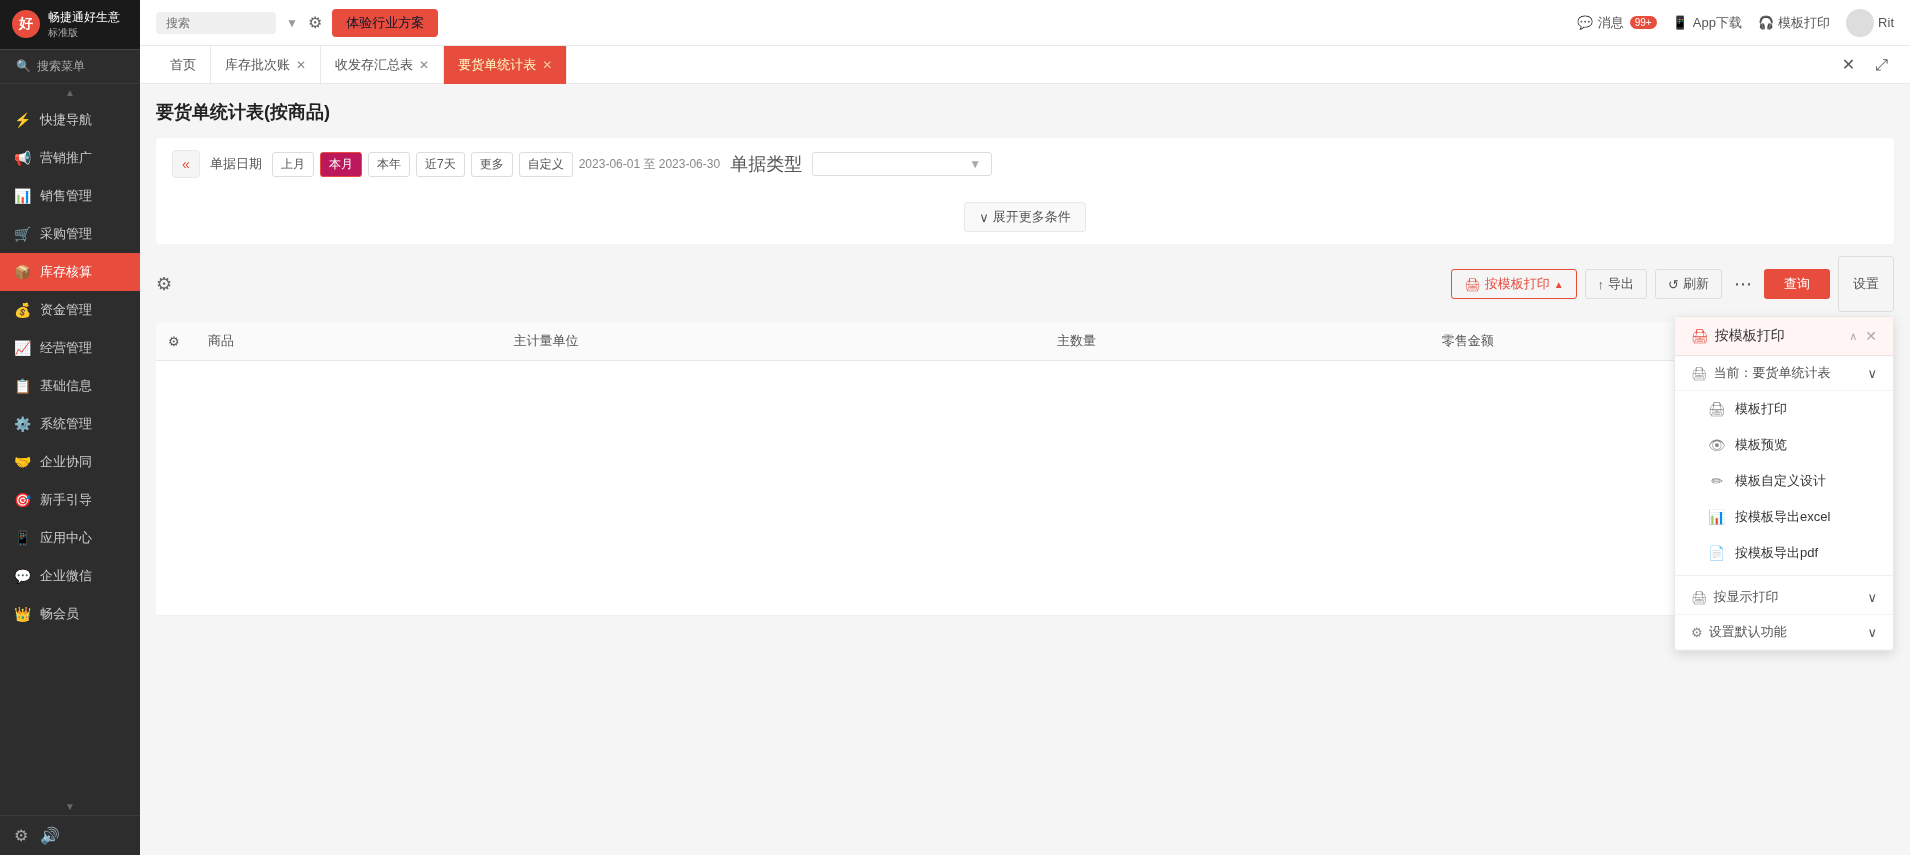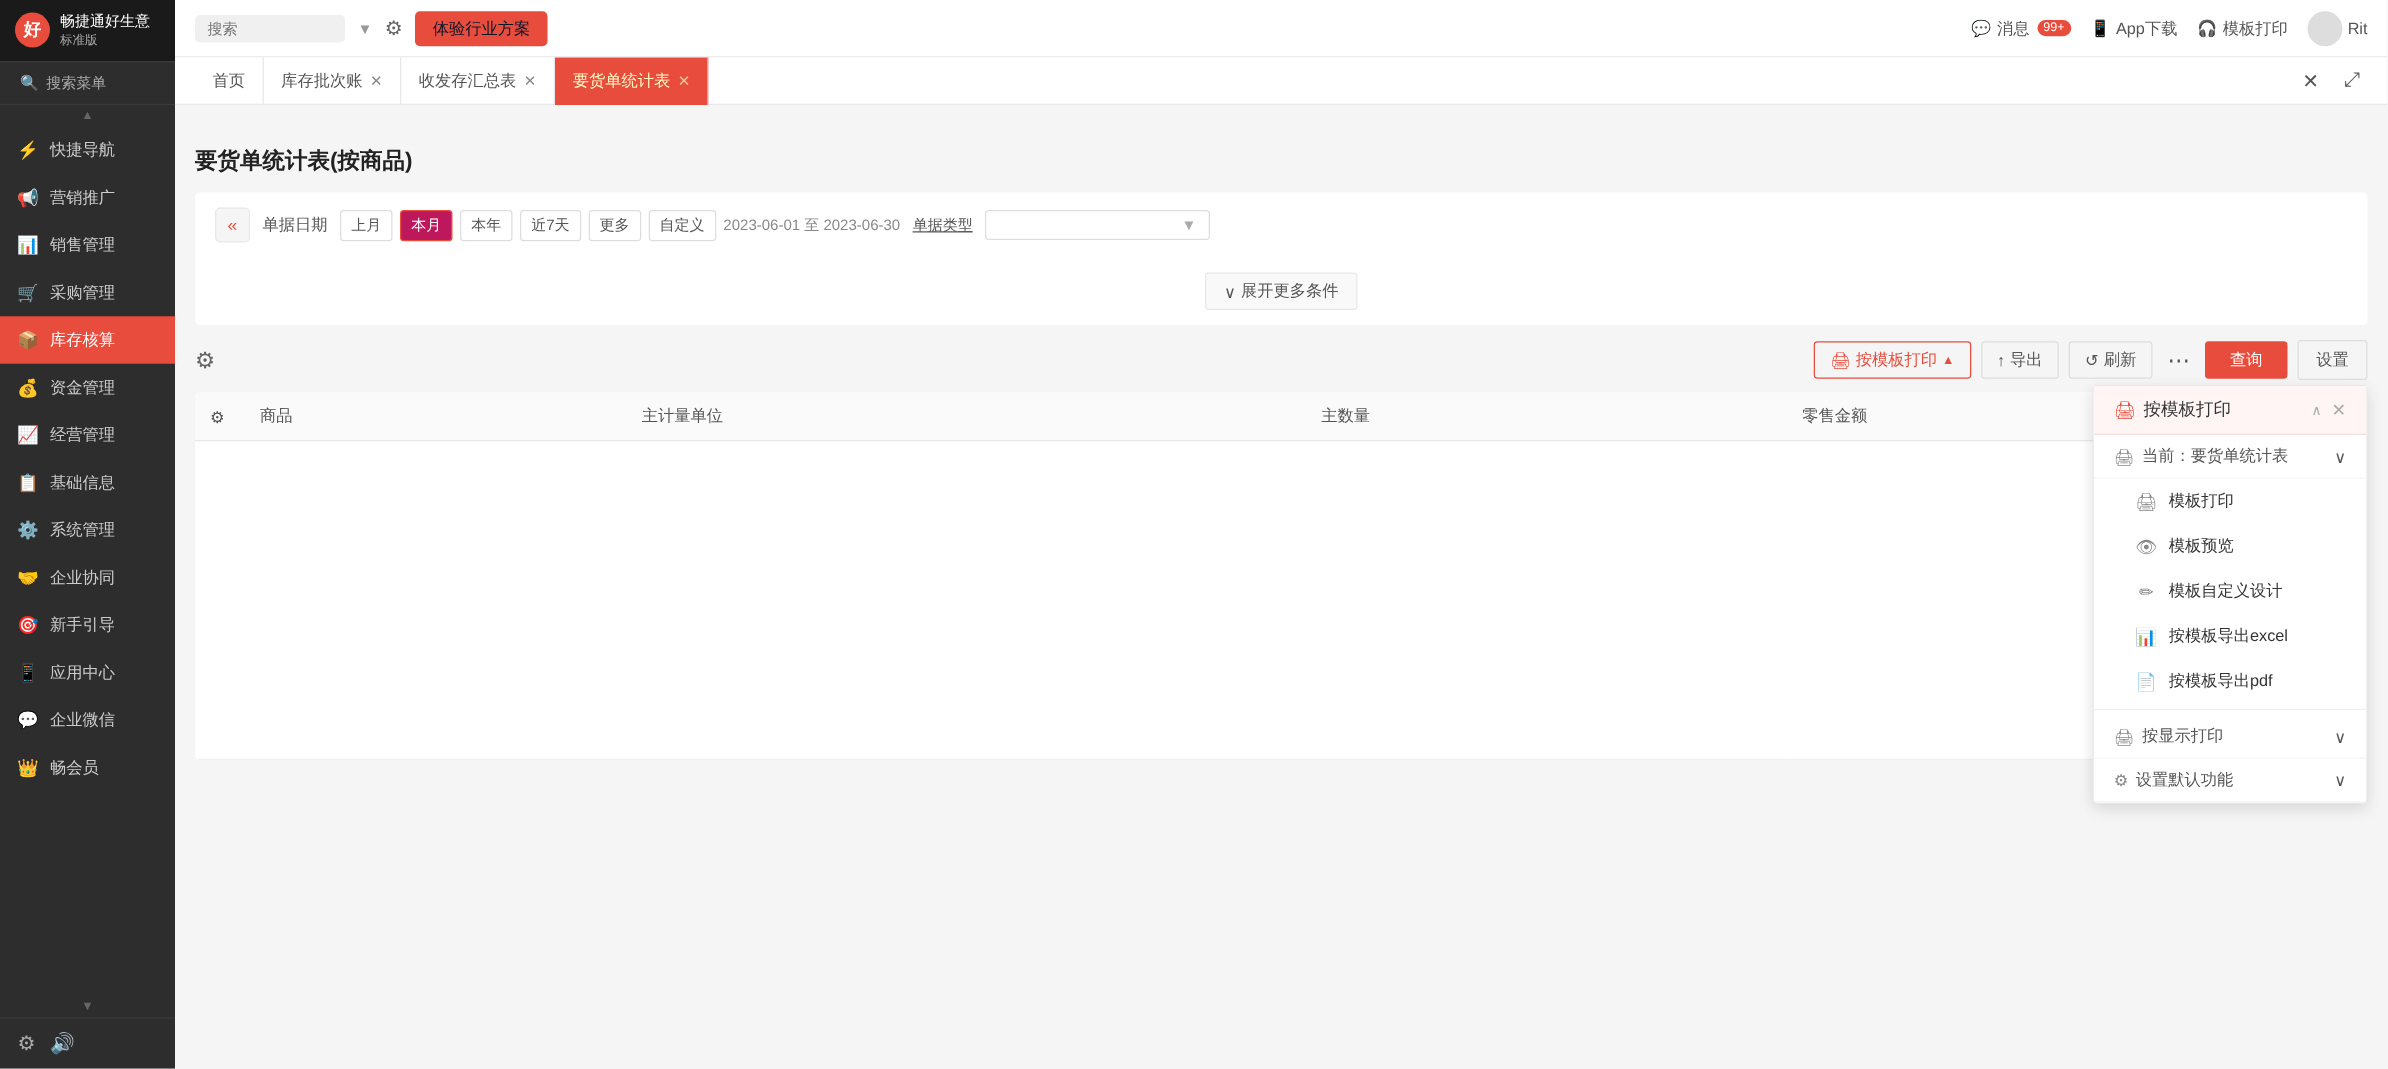--- a/index.html
+++ b/index.html
@@ -207,21 +207,20 @@
       overflow-y: auto;
       padding: 16px;
       position: relative;
     }
 
     .page-title {
       font-size: 18px;
       font-weight: 600;
       color: #222;
       margin-bottom: 14px;
-      margin-top: 16px;
     }
 
     
     .filter-bar {
       background: #fff;
       border-radius: 4px;
       padding: 12px 16px;
       margin-bottom: 12px;
       display: flex;
       align-items: center;
@@ -269,21 +268,21 @@
       padding: 4px 10px;
       background: #fff;
       min-width: 180px;
       cursor: pointer;
       font-size: 12px;
       color: #555;
       justify-content: space-between;
     }
     .select-input .arrow { color: #aaa; margin-left: 8px; }
 
-    .filter-label-type { font-size: 12px; color: #555; text-decoration: underline; }
+    .filter-label-type { font-size: 18px; color: #555; }
 
     .expand-more-btn {
       display: flex;
       align-items: center;
       gap: 4px;
       color: #555;
       font-size: 13px;
       cursor: pointer;
       padding: 5px 14px;
       background: #f9f9f9;
@@ -344,21 +343,21 @@
       border-radius: 3px;
       padding: 6px 20px;
       font-size: 13px;
       cursor: pointer;
     }
     .btn-settings {
       background: none;
       border: 1px solid #ddd;
       color: #555;
       border-radius: 3px;
-      padding: 6px 14px;
+      padding: 18px 14px;
       font-size: 13px;
       cursor: pointer;
     }
 
     
     .table-container {
       background: #fff;
       border-radius: 4px;
       overflow: hidden;
     }

